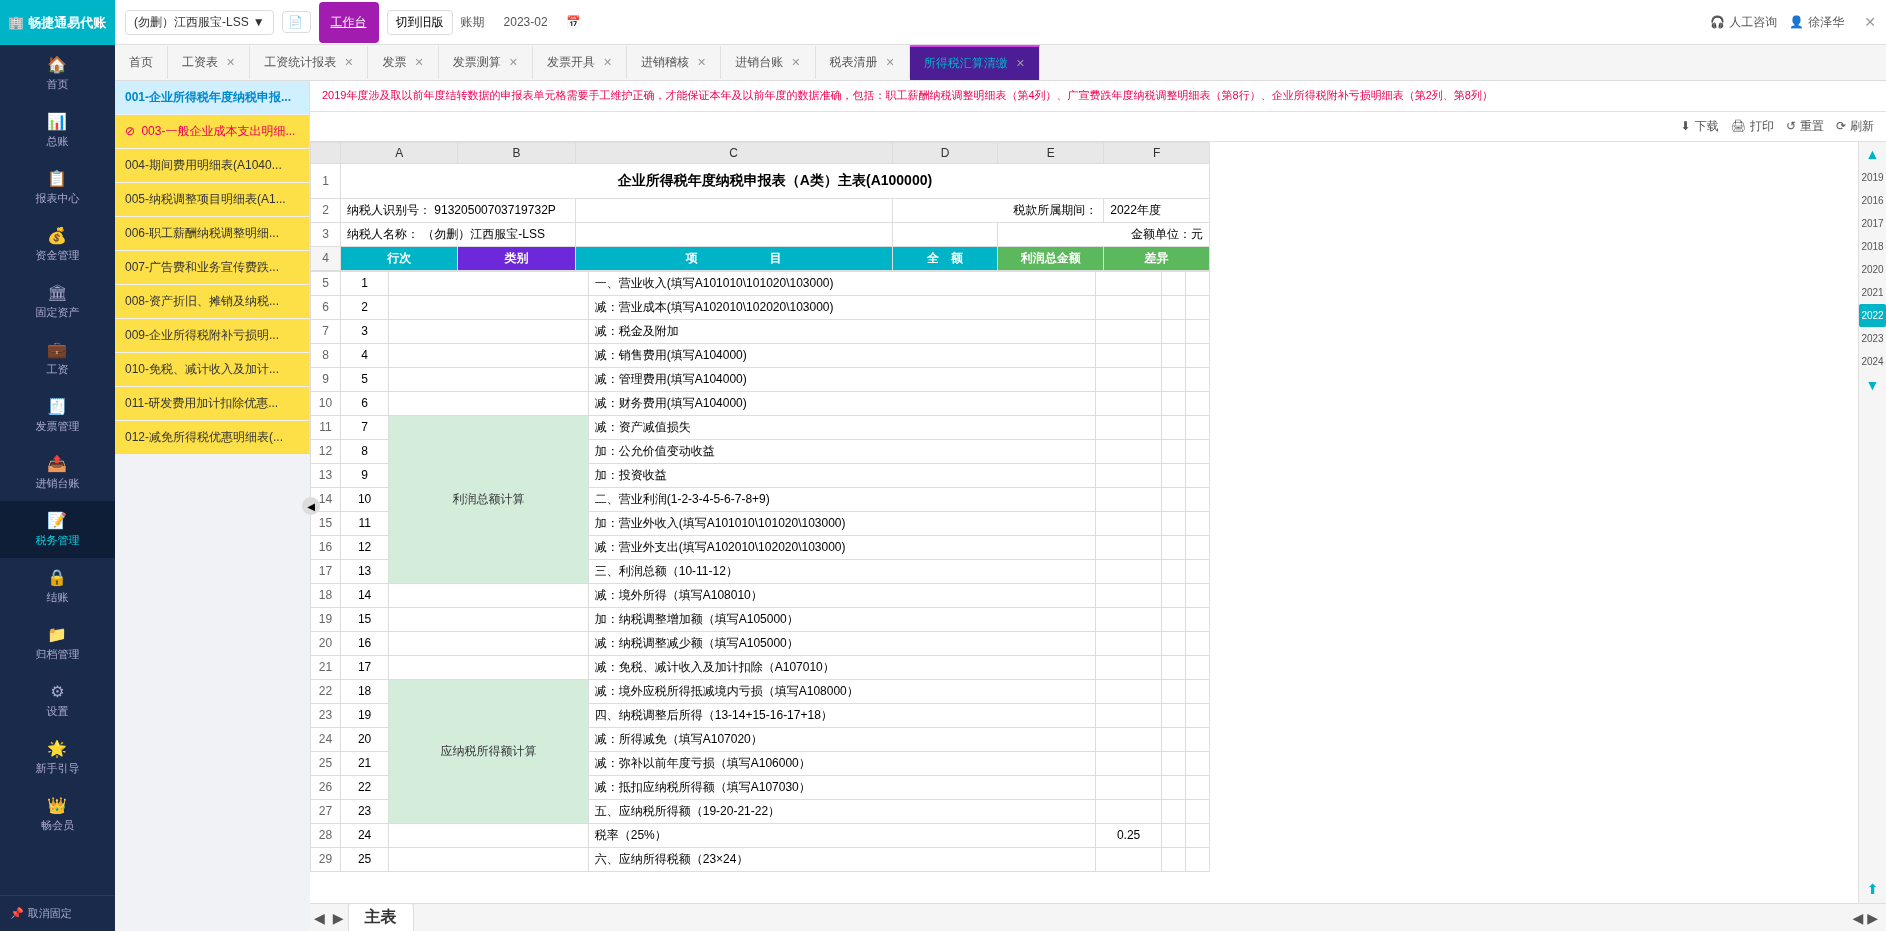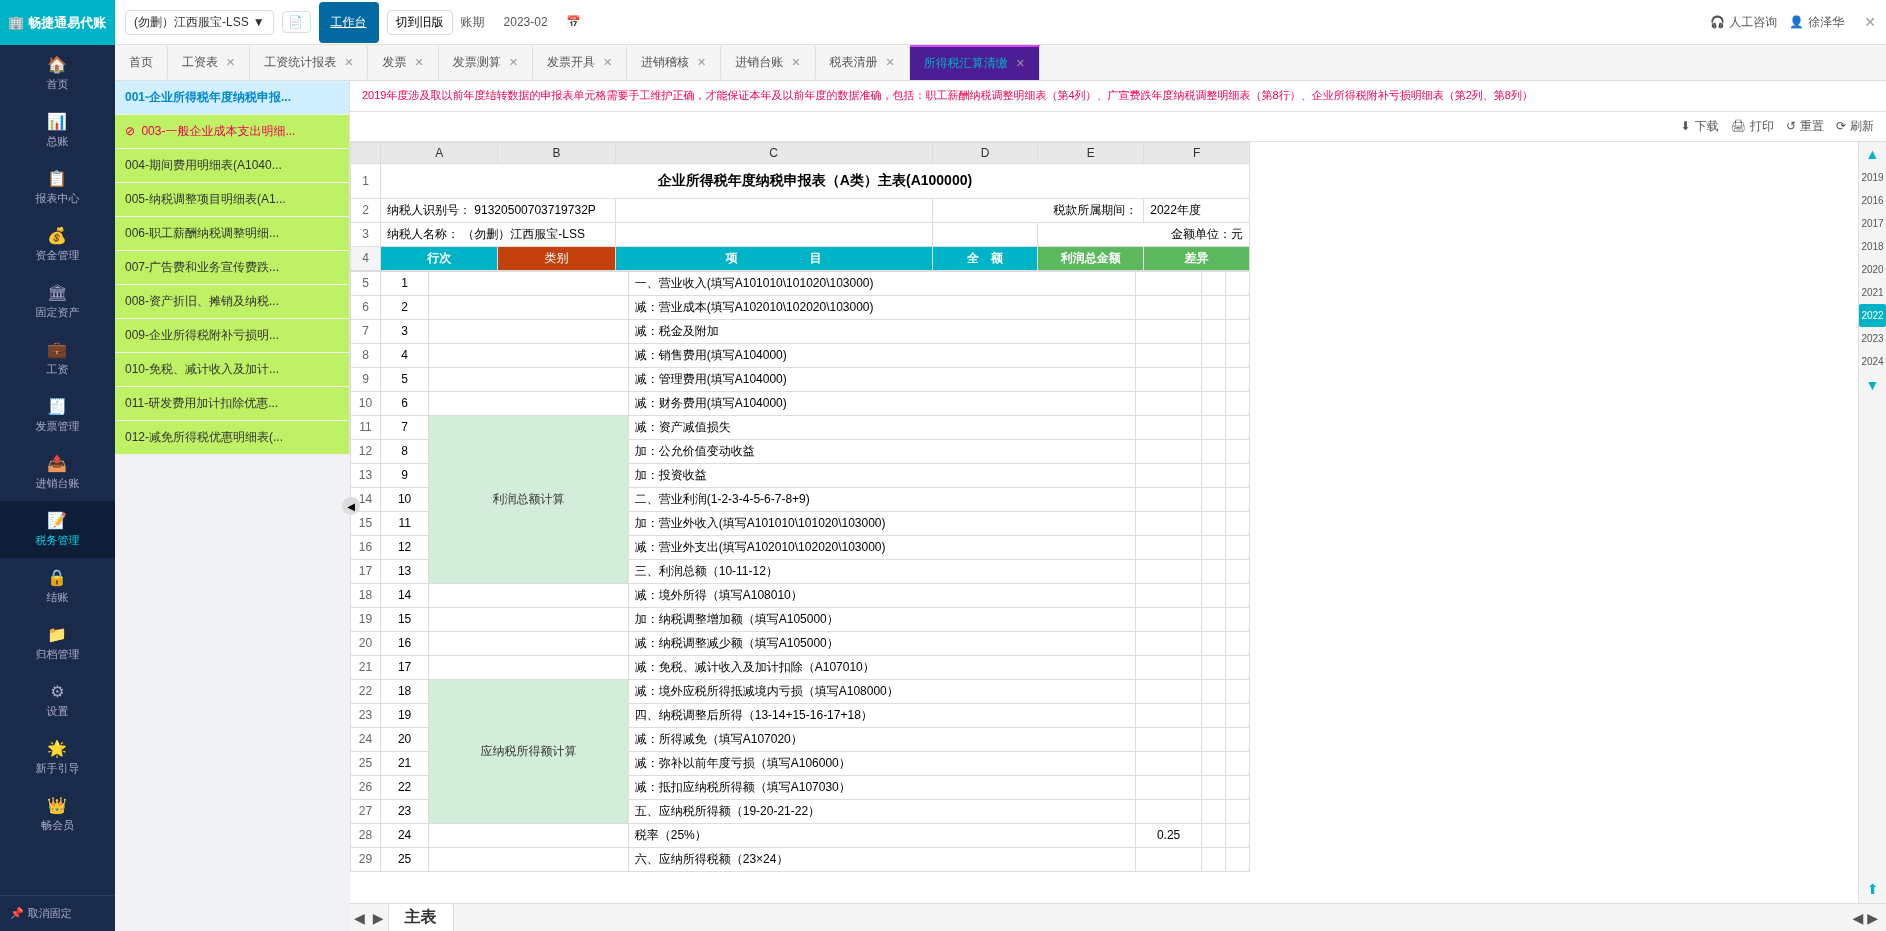--- a/index.html
+++ b/index.html
@@ -14,38 +14,38 @@
     .sidebar-item .icon { font-size: 16px; }
     .sidebar-footer { padding: 10px; color: #aac; font-size: 11px; cursor: pointer; border-top: 1px solid #2a3a5a; display: flex; align-items: center; gap: 4px; }
 
     
     .main { flex: 1; display: flex; flex-direction: column; overflow: hidden; }
 
     
     .topbar { background: #fff; height: 45px; display: flex; align-items: center; padding: 0 10px; gap: 8px; border-bottom: 1px solid #e0e0e0; flex-shrink: 0; }
     .topbar-company { background: #fff; border: 1px solid #ddd; border-radius: 4px; padding: 3px 8px; font-size: 12px; color: #333; display: flex; align-items: center; gap: 4px; cursor: pointer; }
     .topbar-icon-btn { border: 1px solid #ddd; border-radius: 4px; padding: 3px 6px; cursor: pointer; background: #fff; font-size: 12px; }
-    .topbar-workbench { background: #0369a1; color: #fff; border: none; border-radius: 4px; padding: 12px 12px; cursor: pointer; font-size: 12px; text-decoration: underline; }
+    .topbar-workbench { background: #a21caf; color: #fff; border: none; border-radius: 4px; padding: 12px 12px; cursor: pointer; font-size: 12px; text-decoration: underline; }
     .topbar-switch { border: 1px solid #ddd; border-radius: 4px; padding: 3px 8px; cursor: pointer; background: #fff; font-size: 12px; }
     .topbar-account { font-size: 12px; color: #555; display: flex; align-items: center; gap: 19px; }
     .topbar-right { margin-left: auto; display: flex; align-items: center; gap: 12px; color: #555; font-size: 12px; }
     .topbar-user { display: flex; align-items: center; gap: 4px; cursor: pointer; }
     .close-x { margin-left: 8px; cursor: pointer; font-size: 14px; color: #999; }
 
     
     .tabbar { background: #f5f5f5; display: flex; align-items: center; padding: 0; border-bottom: 1px solid #ddd; flex-shrink: 0; overflow-x: auto; }
     .tab { padding: 8px 14px; font-size: 12px; cursor: pointer; color: #555; border-right: 1px solid #e0e0e0; display: flex; align-items: center; gap: 4px; white-space: nowrap; background: #f5f5f5; }
     .tab.active { background: #4c1d95; color: #00b4c8; border-top: 2px solid #d946ef; }
     .tab .tab-close { font-size: 11px; color: #999; margin-left: 4px; cursor: pointer; }
 
     
     .content { display: flex; flex: 1; overflow: hidden; }
 
     
-    .left-panel { width: 235px; background: #bef264; border-right: 1px solid #e0e0e0; flex-shrink: 0; overflow-y: auto; }
+    .left-panel { width: 195px; background: #fde047; border-right: 1px solid #e0e0e0; flex-shrink: 0; overflow-y: auto; }
     .left-panel-item { padding: 8px 10px; font-size: 12px; cursor: pointer; color: #333; border-bottom: 1px solid #f0f0f0; }
     .left-panel-item.active { background: #d0efff; color: #0088cc; font-weight: bold; }
     .left-panel-item.error { color: #e05; }
 
     
     .right-panel { flex: 1; display: flex; flex-direction: column; overflow: hidden; background: #fff; }
 
     
     .warning-bar { background: #fff; padding: 6px 12px; font-size: 11px; color: #e05; border-bottom: 1px solid #e0e0e0; line-height: 1.6; flex-shrink: 0; }
 
@@ -334,21 +334,21 @@
                 <td></td>
                 <td></td>
                 <td colspan="2" style="text-align:right;">
                   <span>金额单位：元</span>
                 </td>
               </tr>
 
               <tr>
                 <td class="row-num">4</td>
                 <td style="background:#00b4c8;color:#fff;text-align:center;font-weight:bold;">行次</td>
-                <td style="background:#c2410c;color:#fff;text-align:center;font-weight:normal;">类别</td>
+                <td style="background:#6d28d9;color:#fff;text-align:center;font-weight:bold;">类别</td>
                 <td style="background:#00b4c8;color:#fff;text-align:center;font-weight:bold;">项　　　　　　目</td>
                 <td style="background:#00b4c8;color:#fff;text-align:center;font-weight:bold;">全　额</td>
                 <td style="background:#5cb85c;color:#fff;text-align:center;font-weight:bold;">利润总金额</td>
                 <td style="background:#5cb85c;color:#fff;text-align:center;font-weight:bold;">差异</td>
               </tr>
             </tbody>
           </table>
           <div id="data-rows-container">
               <table class="spreadsheet" style="min-width:900px;">
                 <tbody>

